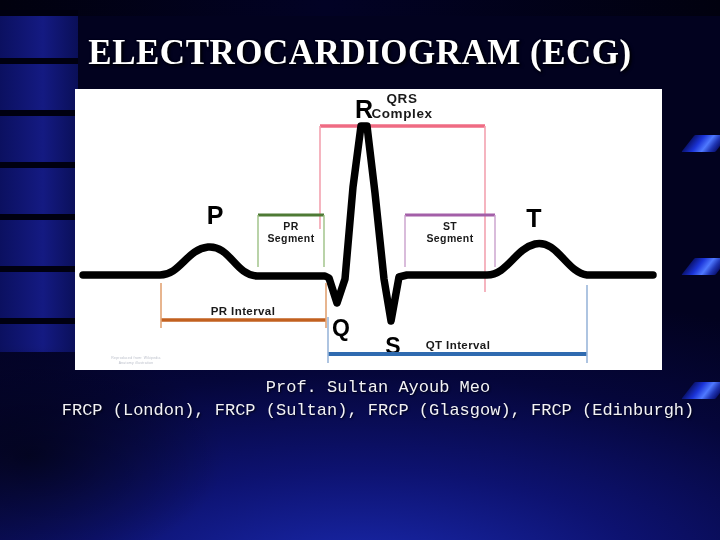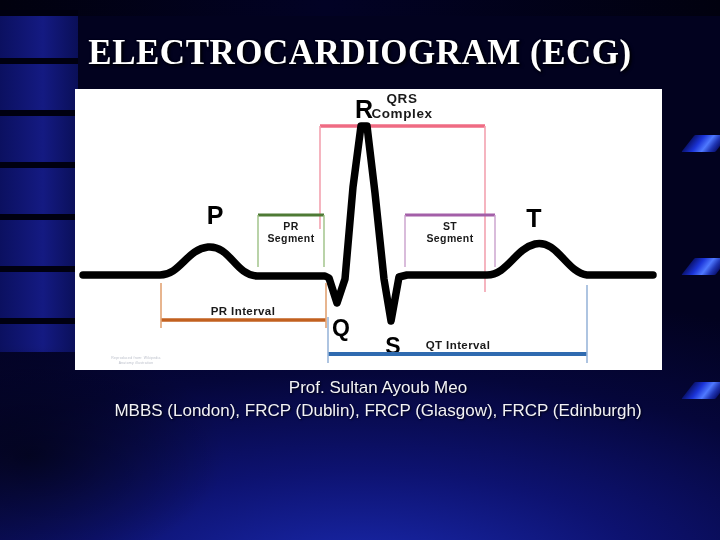--- a/index.html
+++ b/index.html
@@ -85,21 +85,21 @@
     text-align:center;
     width:110px;
     user-select:none;
   }
 
   
   #author-block {
     position:absolute; left:0; top:377px; width:720px;
     text-align:center;
     color:#f2f2f6;
-    font-family:Liberation Sans, sans-serif;
+    font-family:Liberation Mono, monospace;
     font-size:17px;
     line-height:22.5px;
     text-shadow:1px 1px 2px rgba(0,0,0,0.75);
     padding-left:36px;
   }
   #author-block .ln { display:block; white-space:nowrap; }
 </style>
 </head>
 <body>
 
@@ -198,19 +198,19 @@
     </svg>
 
     <div class="watermark">
       <span>Reproduced from: Wikipedia</span><br>
       <span>Anatomy illustration</span>
     </div>
   </div>
 
   <div id="author-block">
     <span class="ln">Prof. Sultan Ayoub Meo</span>
-    <span class="ln">MBBS (London), FRCP (Dublin), FRCP (Glasgow), FRCP (Edinburgh)</span>
+    <span class="ln">FRCP (London), FRCP (Sultan), FRCP (Glasgow), FRCP (Edinburgh)</span>
   </div>
 
 <div class="slash" style="left: 688px; top: 135px; background: linear-gradient(90deg, rgb(10, 19, 112) 0%, rgb(27, 52, 216) 30%, rgb(79, 121, 255) 58%, rgb(32, 54, 180) 80%, rgb(10, 18, 114) 100%);"></div>
     <div class="slash" style="left: 688px; top: 258px; background: linear-gradient(90deg, rgb(10, 19, 112) 0%, rgb(27, 52, 216) 30%, rgb(79, 121, 255) 58%, rgb(32, 54, 180) 80%, rgb(10, 18, 114) 100%);"></div>
     <div class="slash" style="left: 688px; top: 382px; background: linear-gradient(90deg, rgb(10, 19, 112) 0%, rgb(27, 52, 216) 30%, rgb(79, 121, 255) 58%, rgb(32, 54, 180) 80%, rgb(10, 18, 114) 100%);"></div>
   </div>
 
 </body></html>

